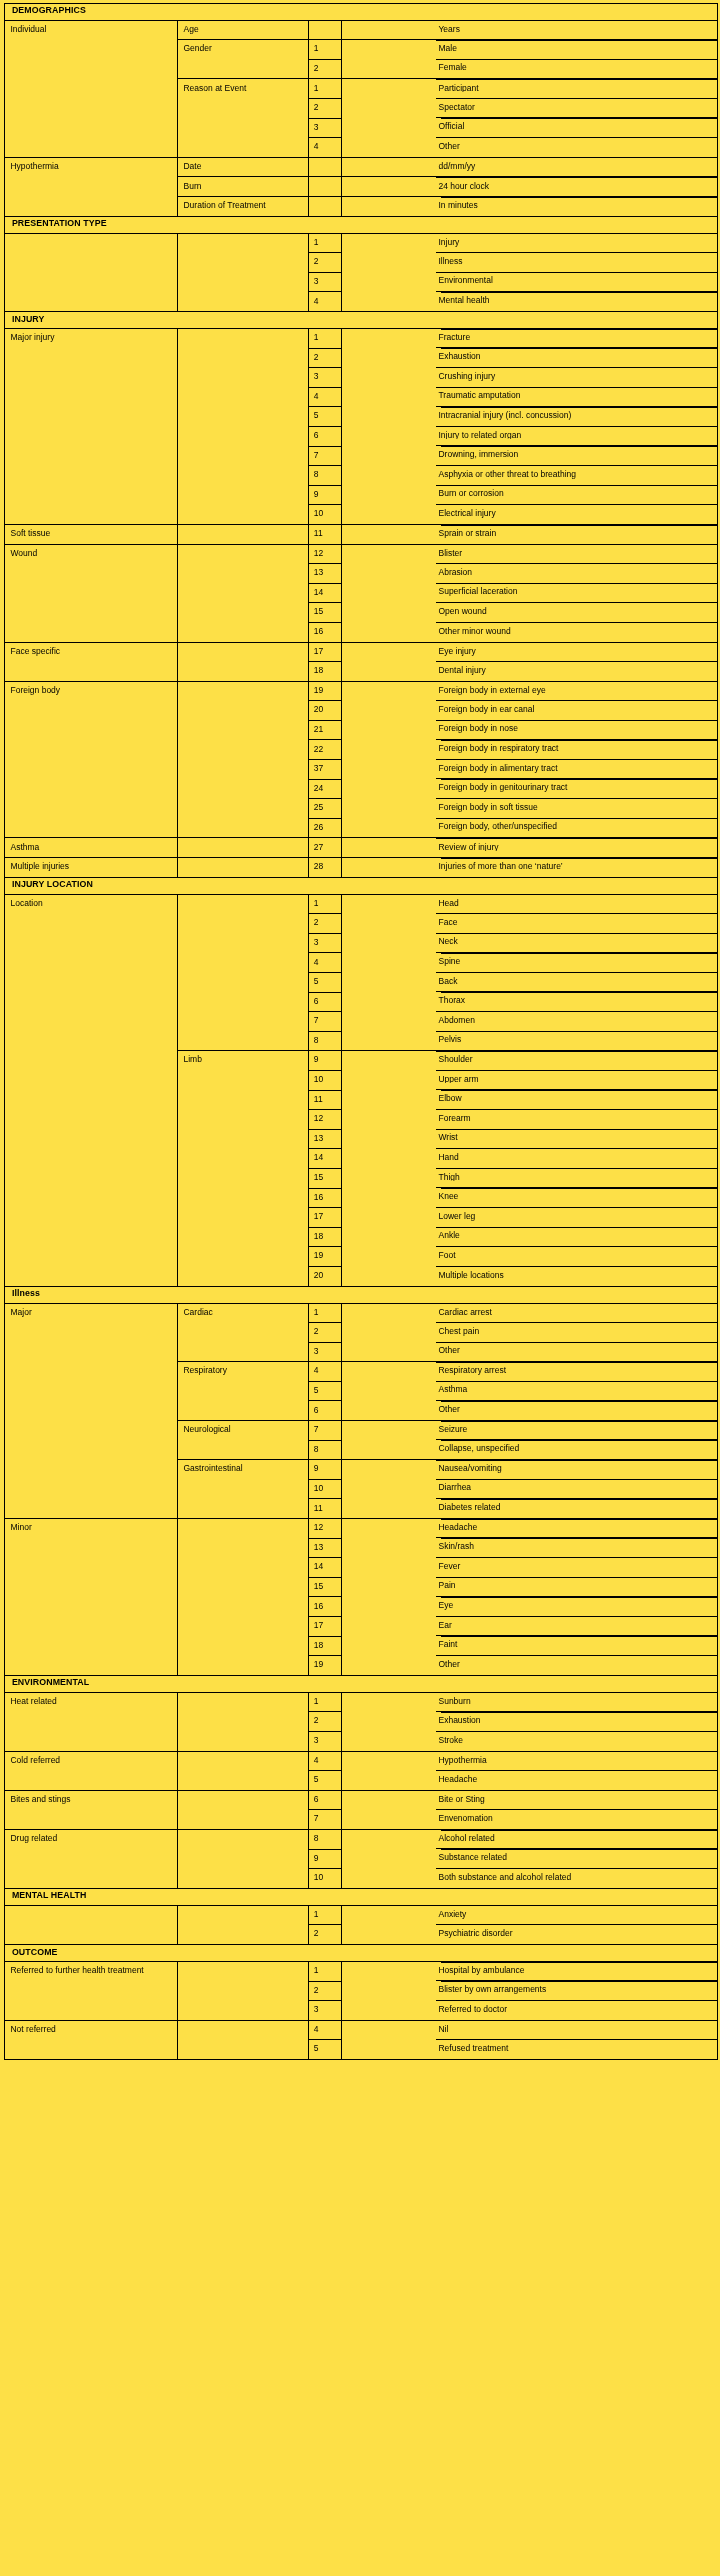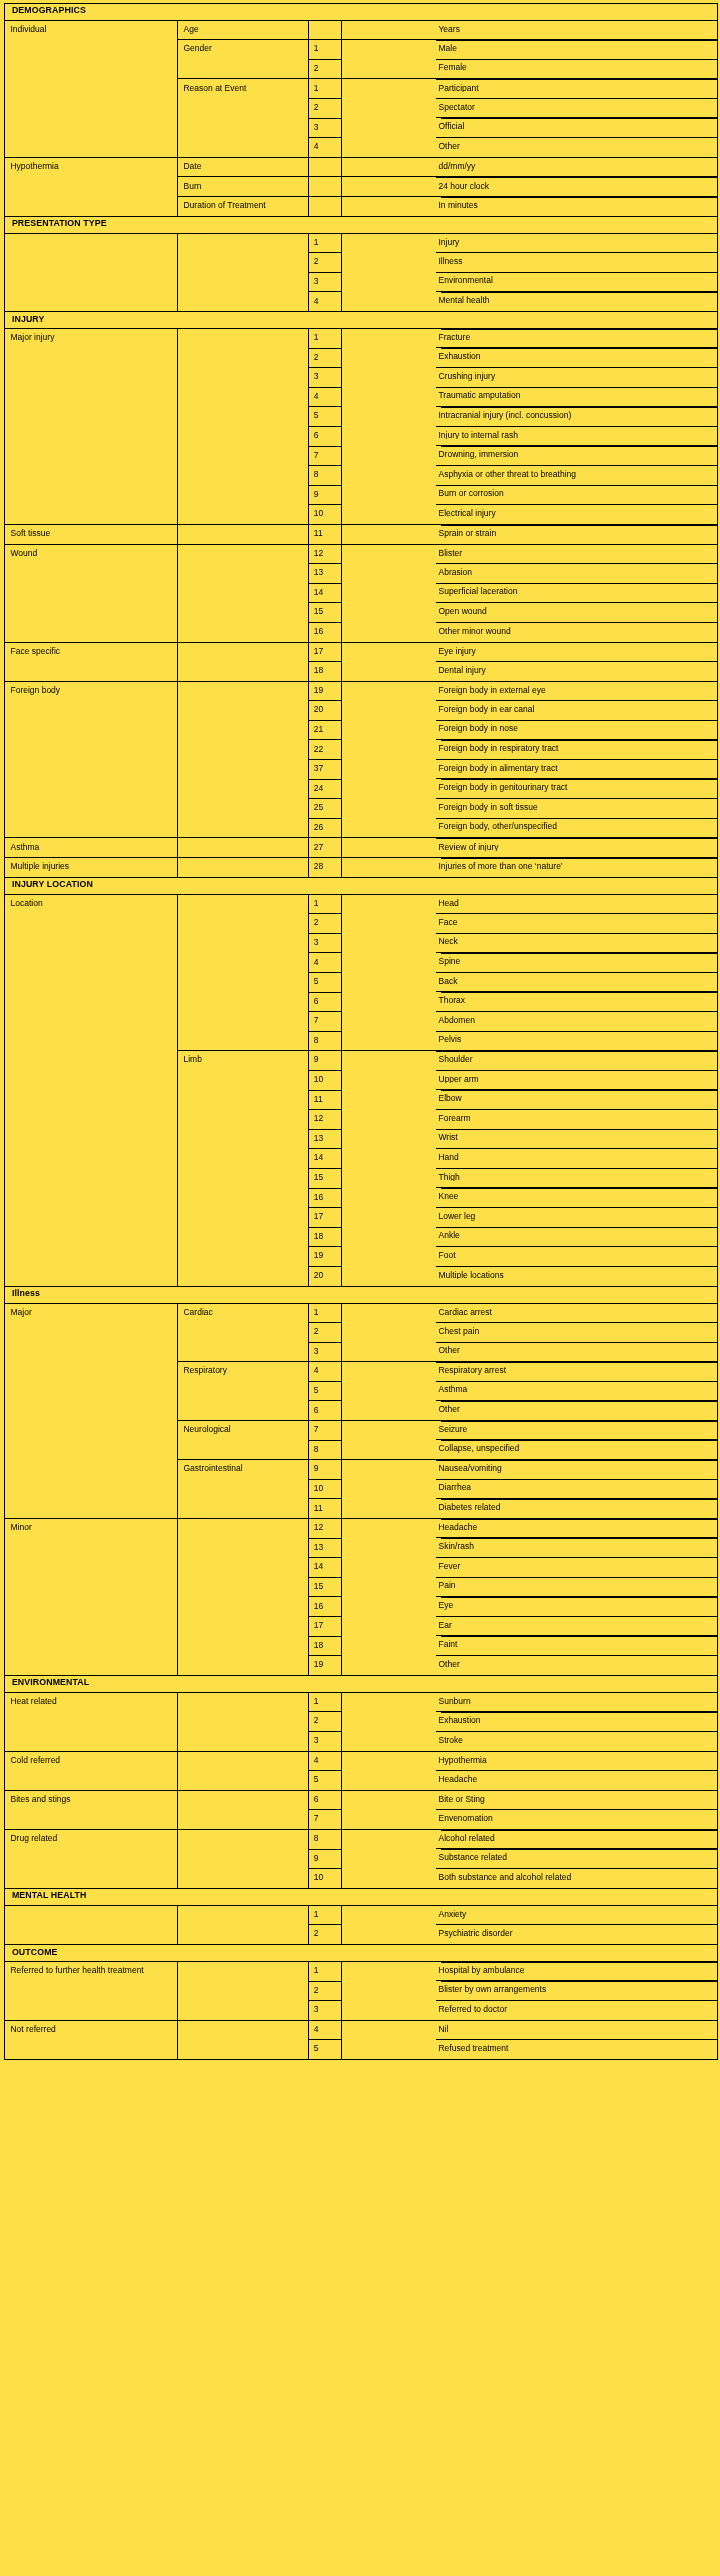--- a/index.html
+++ b/index.html
@@ -345,21 +345,21 @@
             <div class="txt desc">Intracranial injury (incl. concussion)</div>
             <span class="inset-top"></span>
           </td>
         </tr>
         <tr class="data-row">
           <td class="codecell br bt">
             <div class="txt code">6</div>
           </td>
           <td class="spacer"></td>
           <td class="desccell br inset-holder">
-            <div class="txt desc">Injury to internal rash</div>
+            <div class="txt desc">Injury to related organ</div>
             <span class="inset-top"></span>
           </td>
         </tr>
         <tr class="data-row">
           <td class="codecell br bt">
             <div class="txt code">7</div>
           </td>
           <td class="spacer"></td>
           <td class="desccell br inset-holder">
             <div class="txt desc">Drowning, immersion</div>

